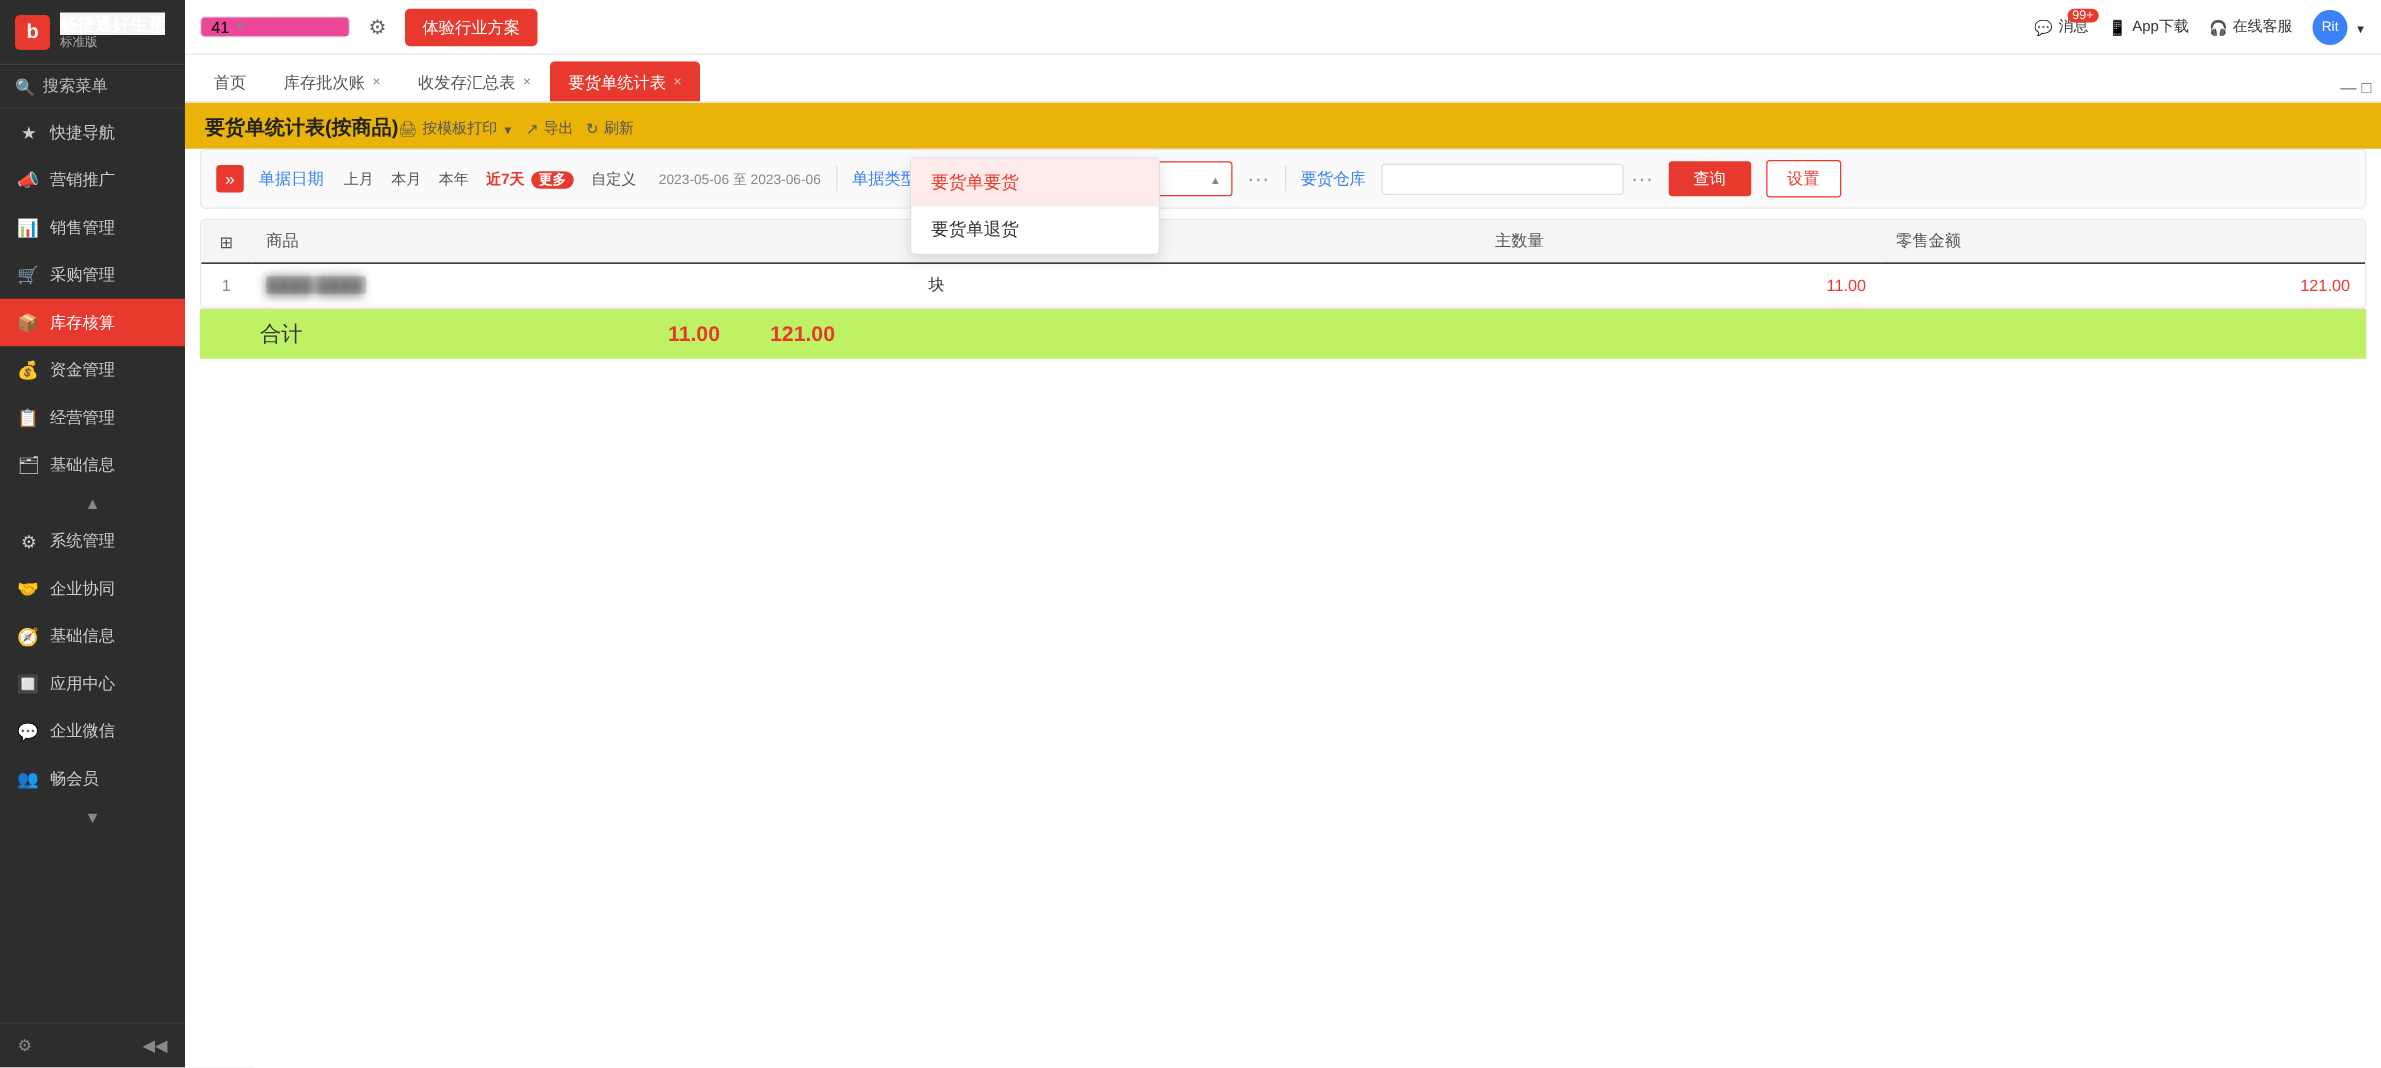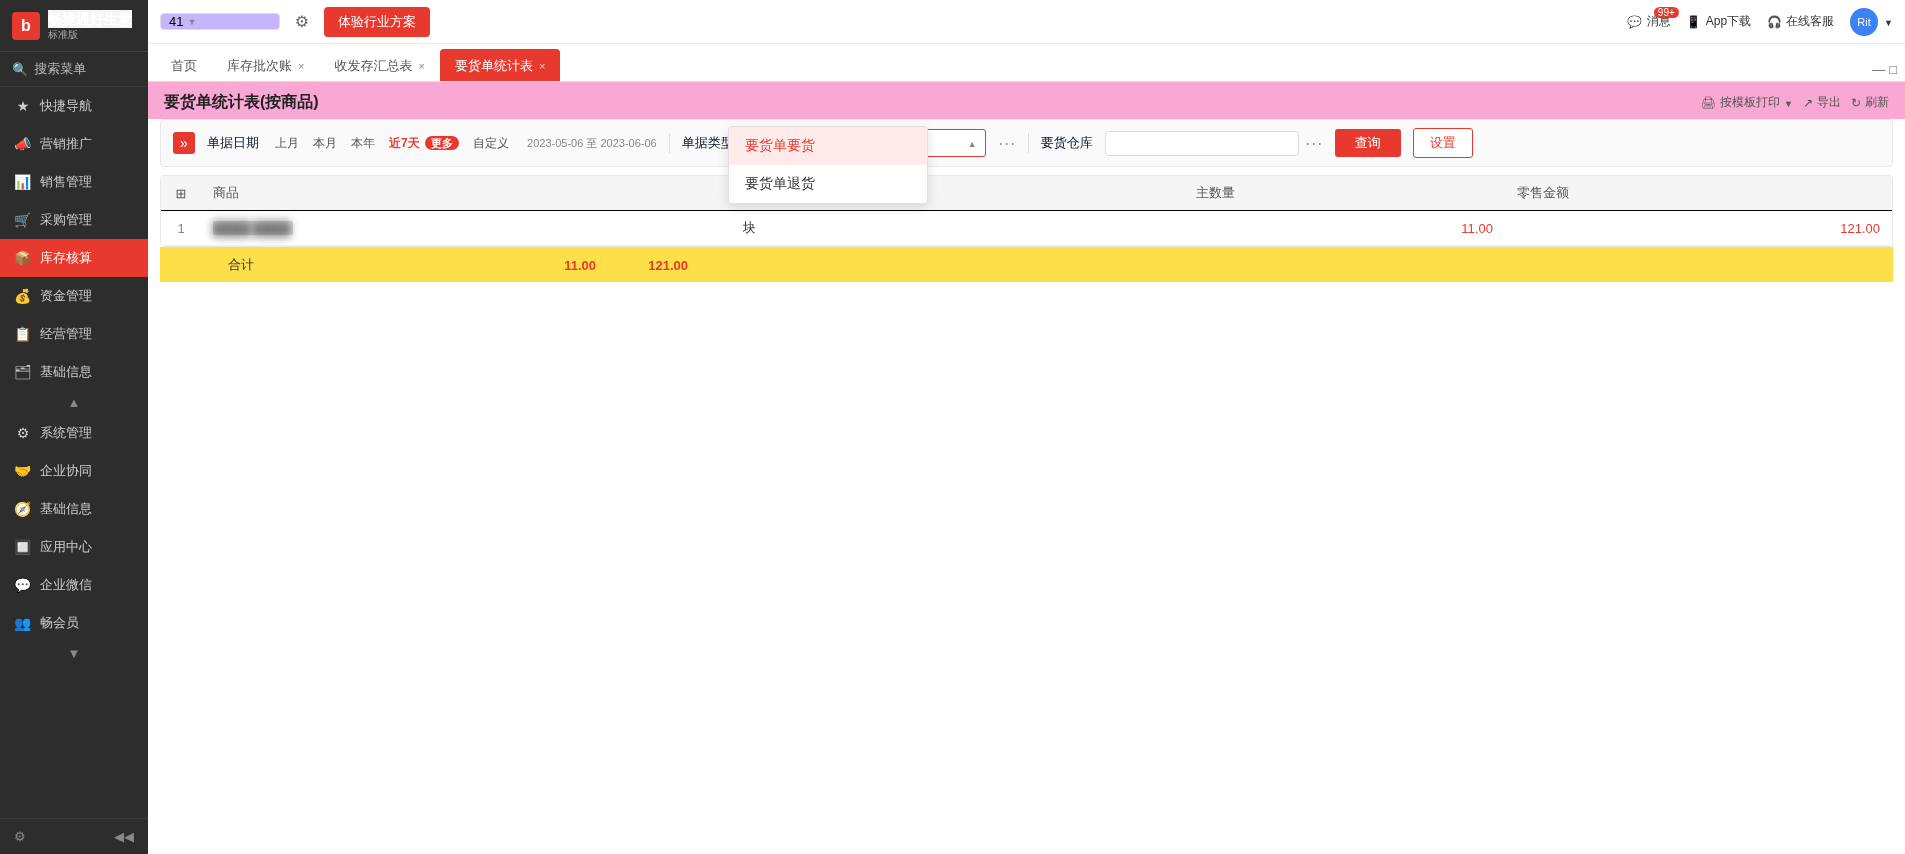--- a/index.html
+++ b/index.html
@@ -109,21 +109,21 @@
     .topbar-left {
       display: flex;
       align-items: center;
       gap: 8px;
       flex: 1;
     }
     .company-selector {
       display: flex;
       align-items: center;
       gap: 4px;
-      background: #c4b5fd;
+      background: #ec4899;
       border: 1px solid #ddd;
       border-radius: 4px;
       padding: 0 8px;
       cursor: pointer;
       min-width: 120px;
     }
     .company-selector .dropdown-arrow { color: #888; font-size: 10px; }
 
     .topbar-settings {
       width: 28px;
@@ -239,23 +239,22 @@
       flex: 1;
       overflow: auto;
       padding: 0;
       background: #fff;
       position: relative;
     }
 
     .page-header {
       display: flex;
       align-items: center;
-      justify-content: space-between;
-      padding: 10px 16px 6px 16px;
-      background: #f9a8d4;
+      padding: 10px 6px 6px 16px;
+      background: #eab308;
     }
     .page-title {
       font-size: 16px;
       font-weight: bold;
       color: #222;
     }
     .page-header-actions {
       display: flex;
       align-items: center;
       gap: 10px;
@@ -293,21 +292,21 @@
       border-radius: 3px;
       cursor: pointer;
       display: flex;
       align-items: center;
       justify-content: center;
       font-size: 14px;
       flex-shrink: 0;
     }
     .filter-label {
       font-size: 13px;
-      color: #0f172a;
+      color: #3b82f6;
       white-space: nowrap;
       text-align: right;
     }
     .date-shortcuts {
       display: flex;
       align-items: center;
       gap: 6px;
     }
     .date-btn {
       font-size: 12px;
@@ -463,26 +462,26 @@
     tbody td {
       padding: 8px 12px;
       color: #333;
       border-bottom: 1px solid #f0f0f0;
     }
     tbody td:first-child { text-align: center; color: #888; }
     .td-numeric { text-align: right; color: #e8392e; }
 
     
     .table-footer {
-      background: #fde047;
+      background: #bef264;
       border-top: 1px solid #e8d8b0;
       display: flex;
       align-items: center;
-      padding: 8px 28px;
-      font-size: 13px;
+      padding: 8px 8px;
+      font-size: 17px;
       color: #333;
     }
     .table-footer .total-label {
       padding-left: 40px;
       min-width: 340px;
     }
     .table-footer .total-value {
       min-width: 80px;
       text-align: right;
       color: #e8392e;

